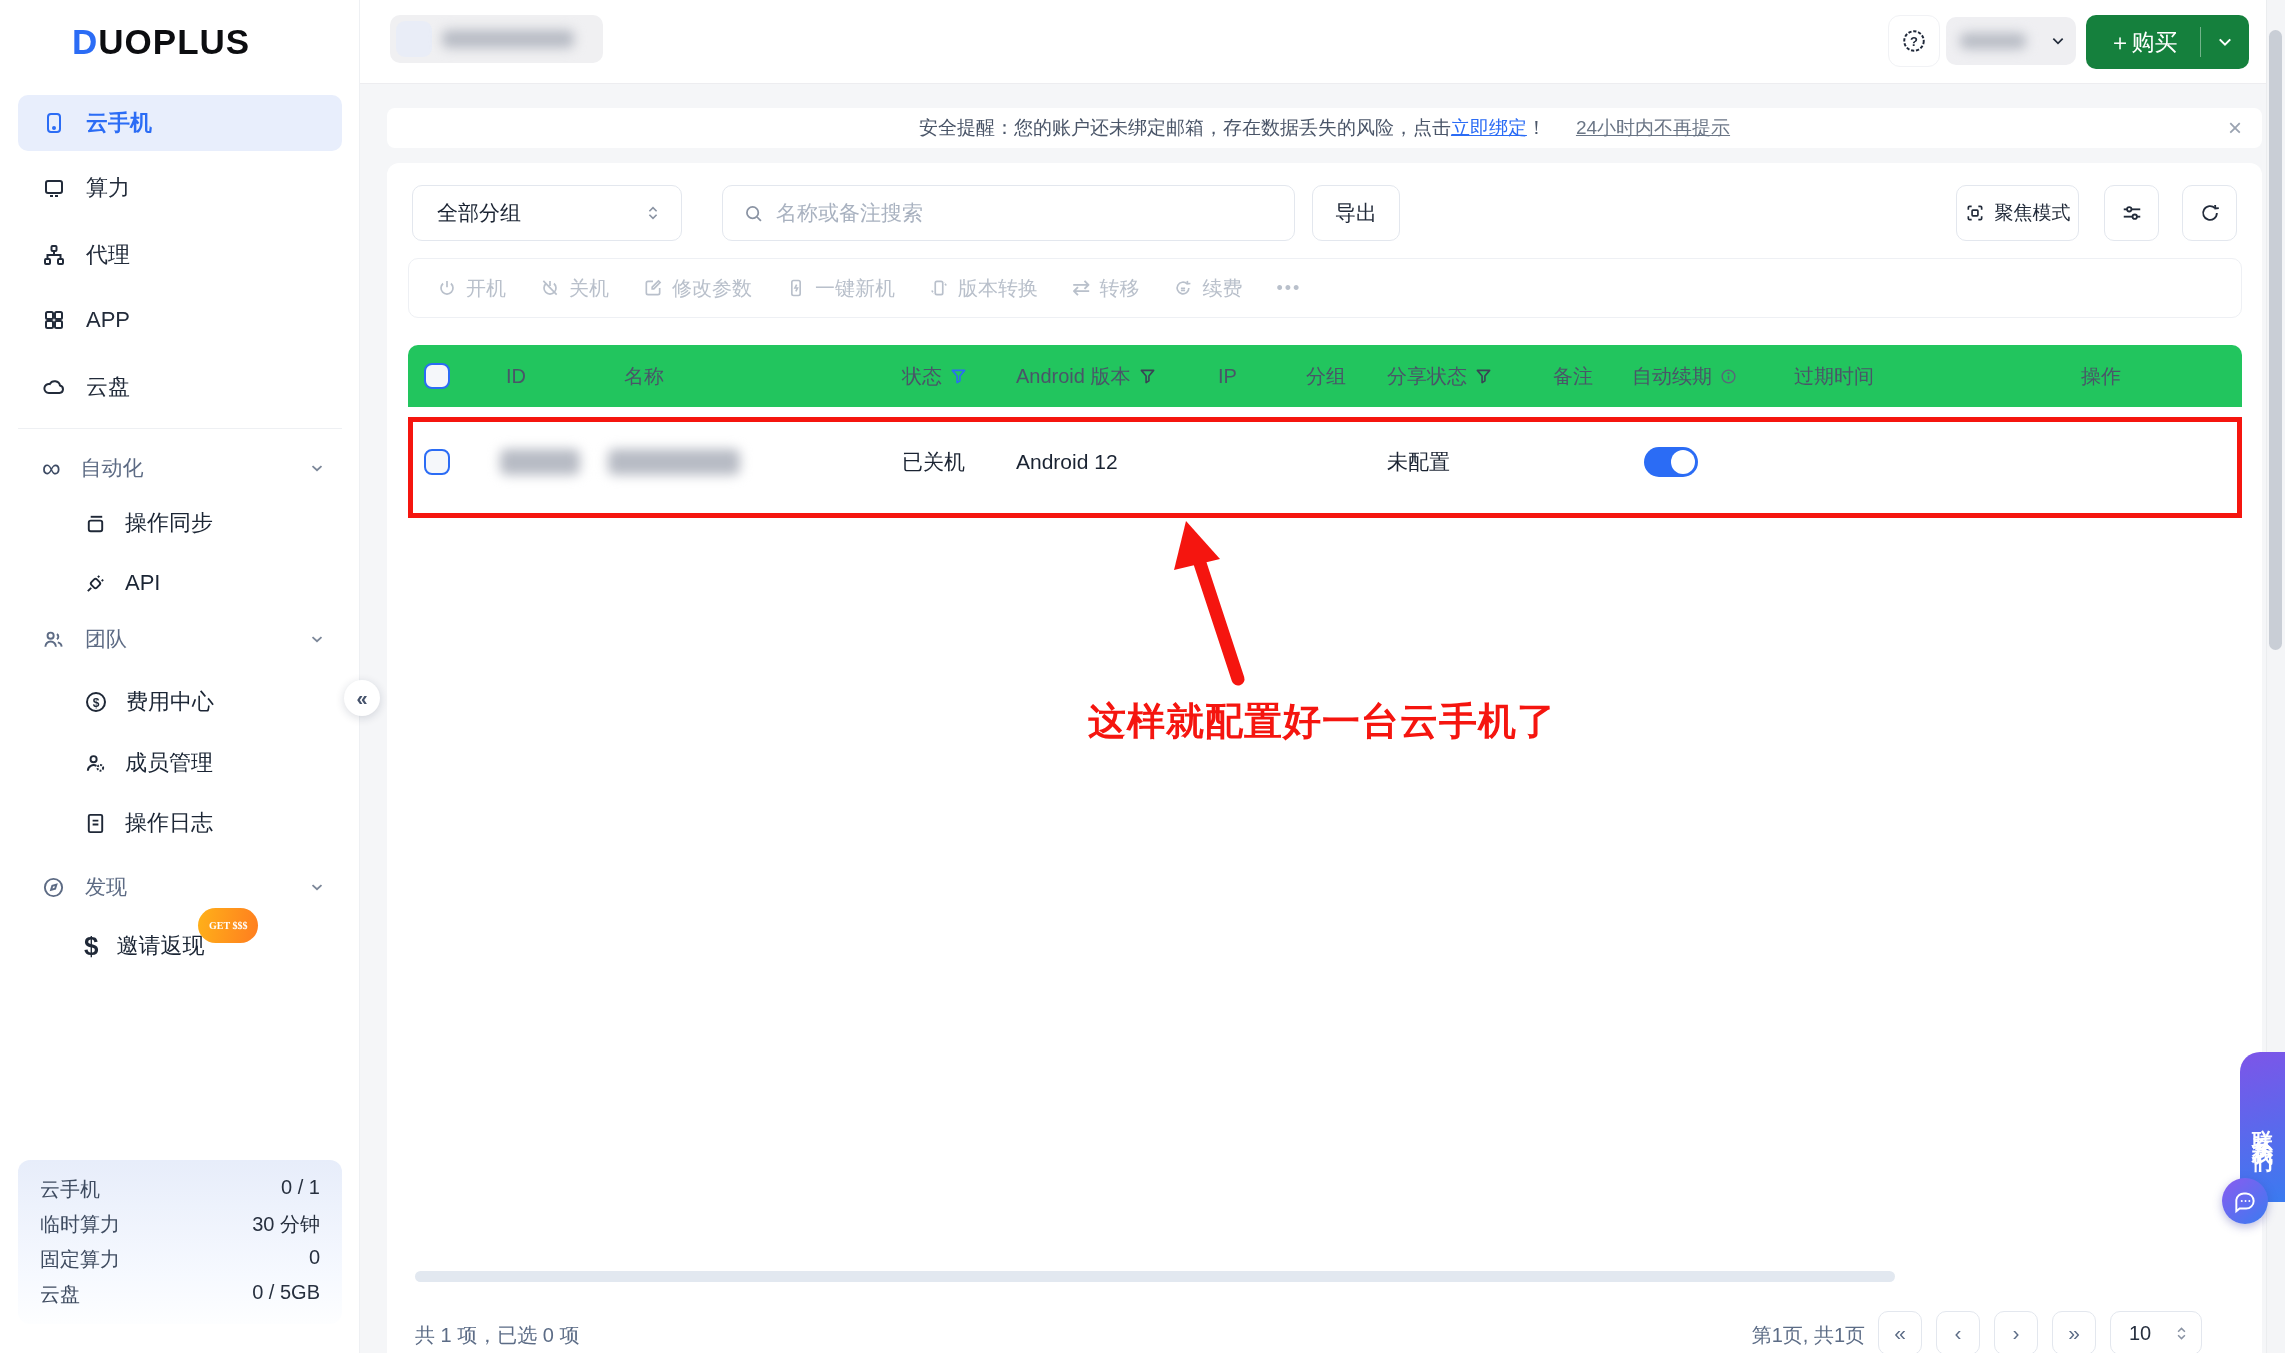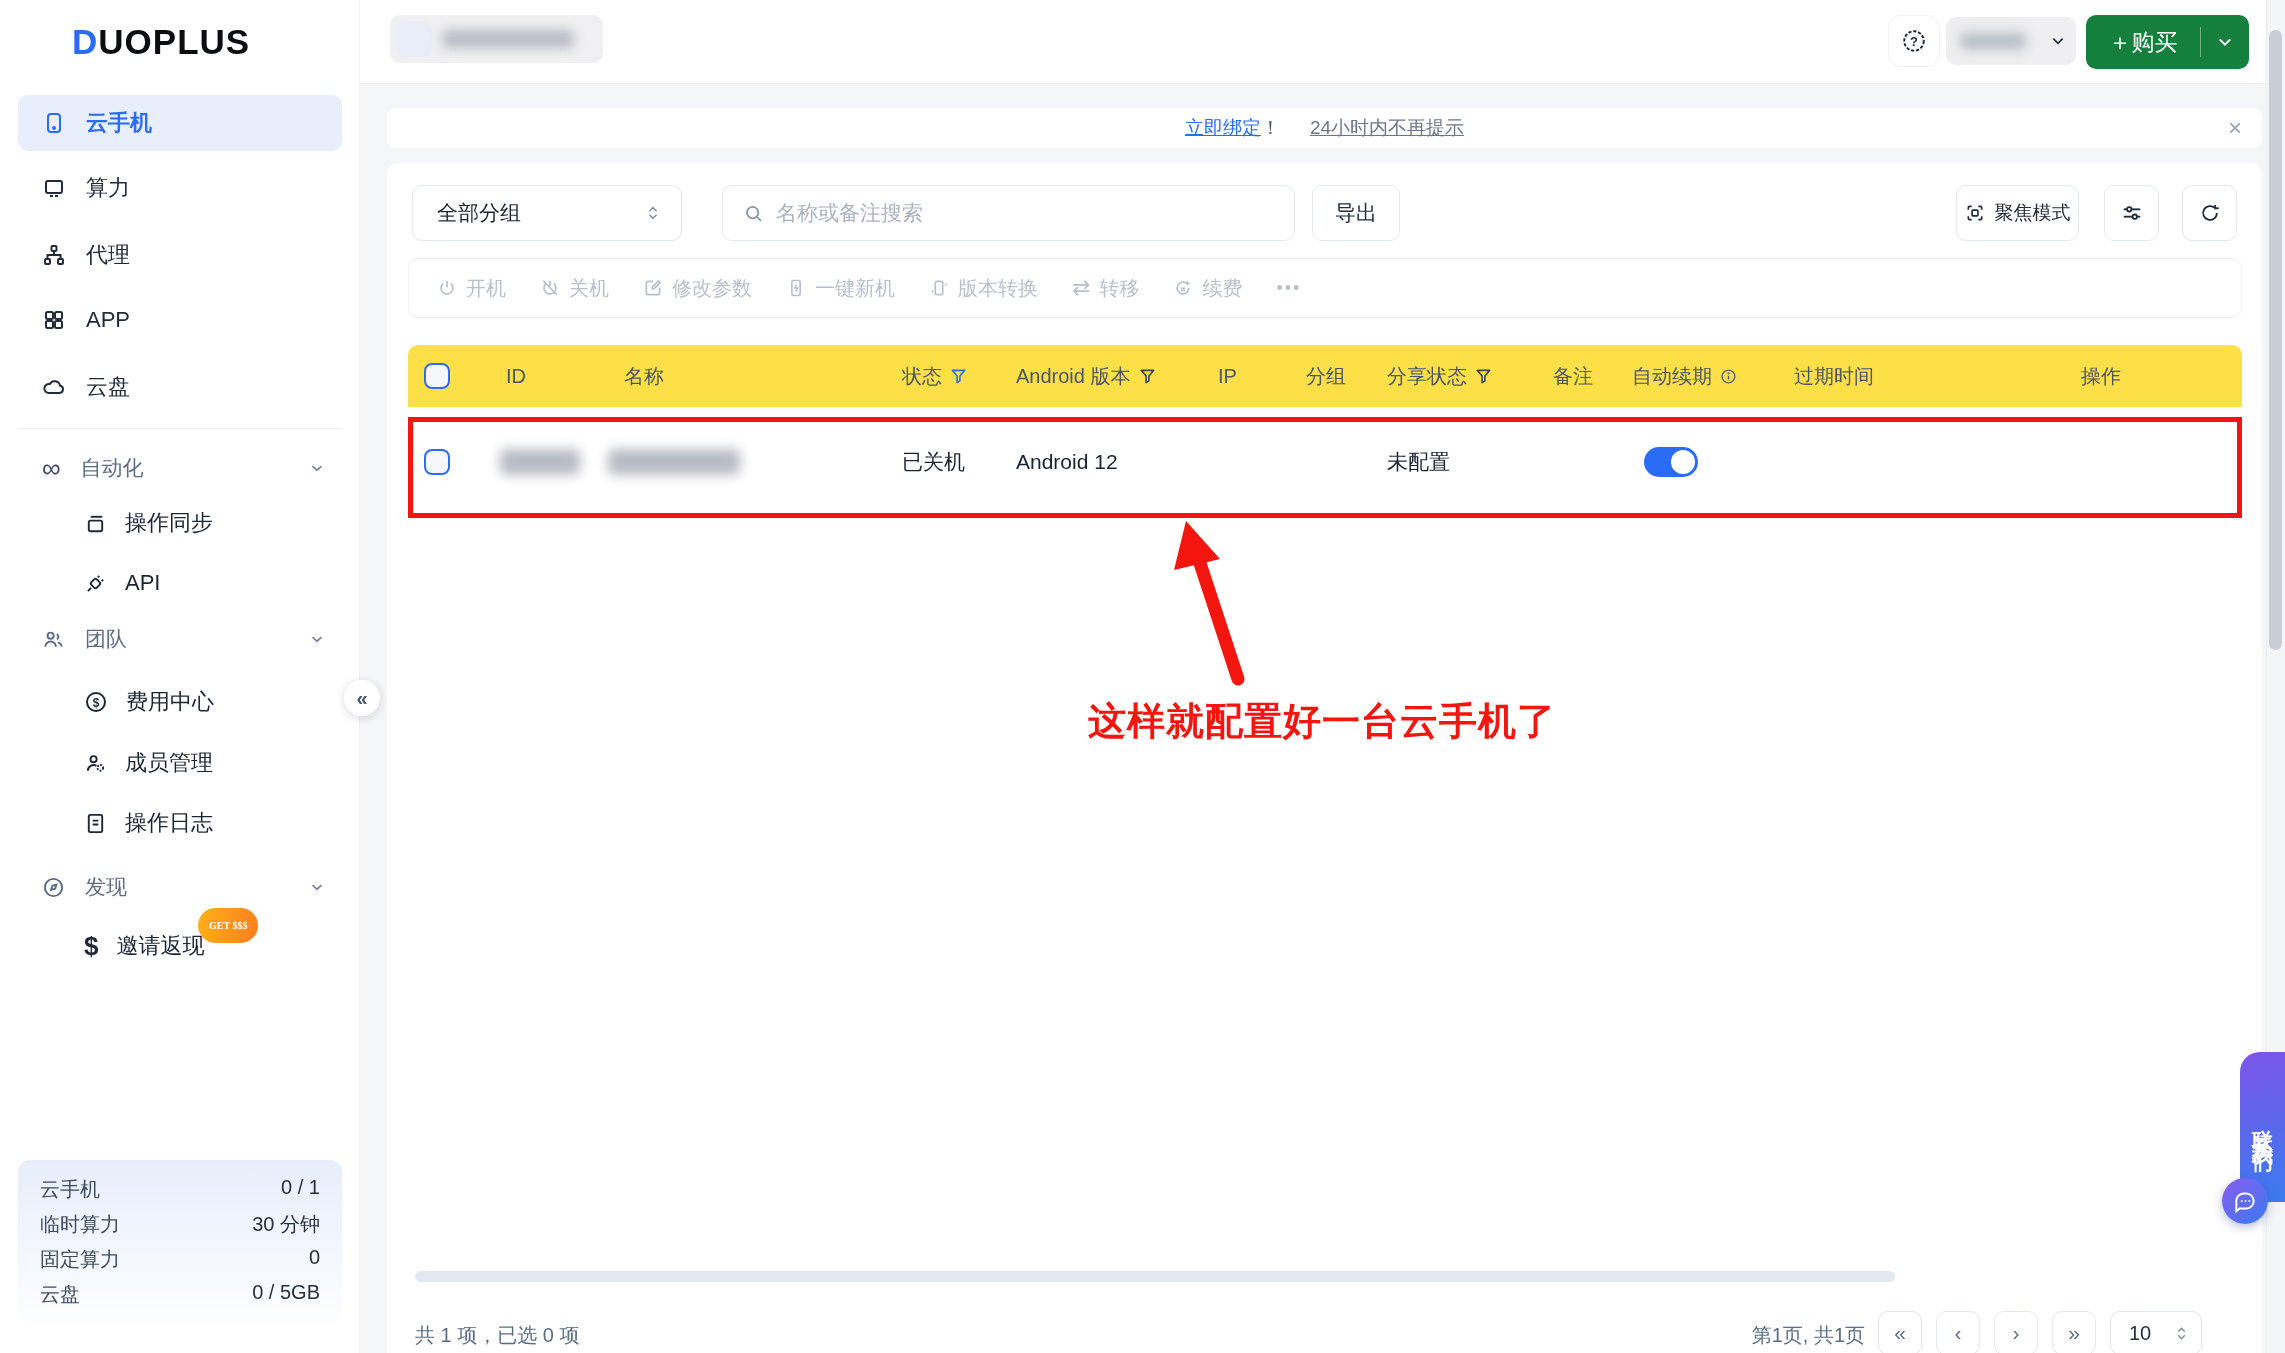--- a/index.html
+++ b/index.html
@@ -56,21 +56,21 @@
   #focus-btn { left:1956px; top:185px; width:123px; height:56px; justify-content:center; gap:10px; font-size:19px; color:#222b3a; cursor:pointer; }
   #sliders-btn { left:2104px; top:185px; width:55px; height:56px; justify-content:center; color:#26304100; cursor:pointer; }
   #refresh-btn { left:2182px; top:185px; width:55px; height:56px; justify-content:center; cursor:pointer; }
   #sliders-btn, #refresh-btn { color:#263041; }
 
   #toolbar { left:408px; top:258px; width:1834px; height:60px; border:1px solid #eef0f4; border-radius:10px; gap:34px; padding-left:28px; z-index:3; }
   .tool { display:flex; align-items:center; gap:9px; color:#b9c0cb; font-size:20px; cursor:not-allowed; }
   .tool-more { color:#b9c0cb; font-size:18px; letter-spacing:2px; cursor:pointer; }
 
   
-  #thead { left:408px; top:345px; width:1834px; height:62px; background:#fde047; border-radius:10px 10px 0 0; z-index:3; }
+  #thead { left:408px; top:345px; width:1834px; height:62px; background:#22c55e; border-radius:10px 10px 0 0; z-index:3; }
   #trow { left:408px; top:407px; width:1834px; height:110px; background:#fff; border-bottom:1px solid #f0f2f6; z-index:3; }
   .hcell { position:absolute; top:0; height:62px; display:flex; align-items:center; gap:8px; font-size:20px; color:#4a5568; }
   .rcell { position:absolute; top:0; height:110px; display:flex; align-items:center; font-size:21px; color:#1a2332; }
   .checkbox { width:26px; height:26px; border:2px solid #2b6cf5; border-radius:8px; background:#f5f7fa; cursor:pointer; }
   #fixed-shadow { left:2048px; top:345px; width:2px; height:172px; box-shadow:-14px 0 16px -6px rgba(15,23,42,.12); z-index:4; }
   .toggle { width:54px; height:30px; border-radius:999px; background:#2b6cf5; position:relative; cursor:pointer; }
   .toggle .knob { position:absolute; right:3px; top:3px; width:24px; height:24px; border-radius:50%; background:#fff; }
   .expire-wrap { display:flex; flex-direction:column; justify-content:center; gap:4px; }
   .expire-note { color:#2b6cf5; font-size:19px; font-weight:700; }
 
@@ -264,20 +264,21 @@
     <span class="main">＋购买</span>
     <span class="sep"></span>
     <span class="caret">
         <svg width="18" height="18" viewBox="0 0 24 24" fill="none" stroke="#fff" stroke-width="2.8">
           <polyline points="5 8.5 12 15.5 19 8.5"></polyline>
         </svg>
       </span>
   </div>
 
   <div id="banner" class="abs flex">
+    <span>安全提醒：您的账户还未绑定邮箱，存在数据丢失的风险，点击</span>
       <a>立即绑定</a>
       <span>！</span>
     <span class="dismiss">24小时内不再提示</span>
     <span id="banner-close">×</span>
   </div>
 
   <div id="main-card" class="abs"></div>
 
   <div id="group-select" class="abs flex ctl">
     <span>全部分组</span>

